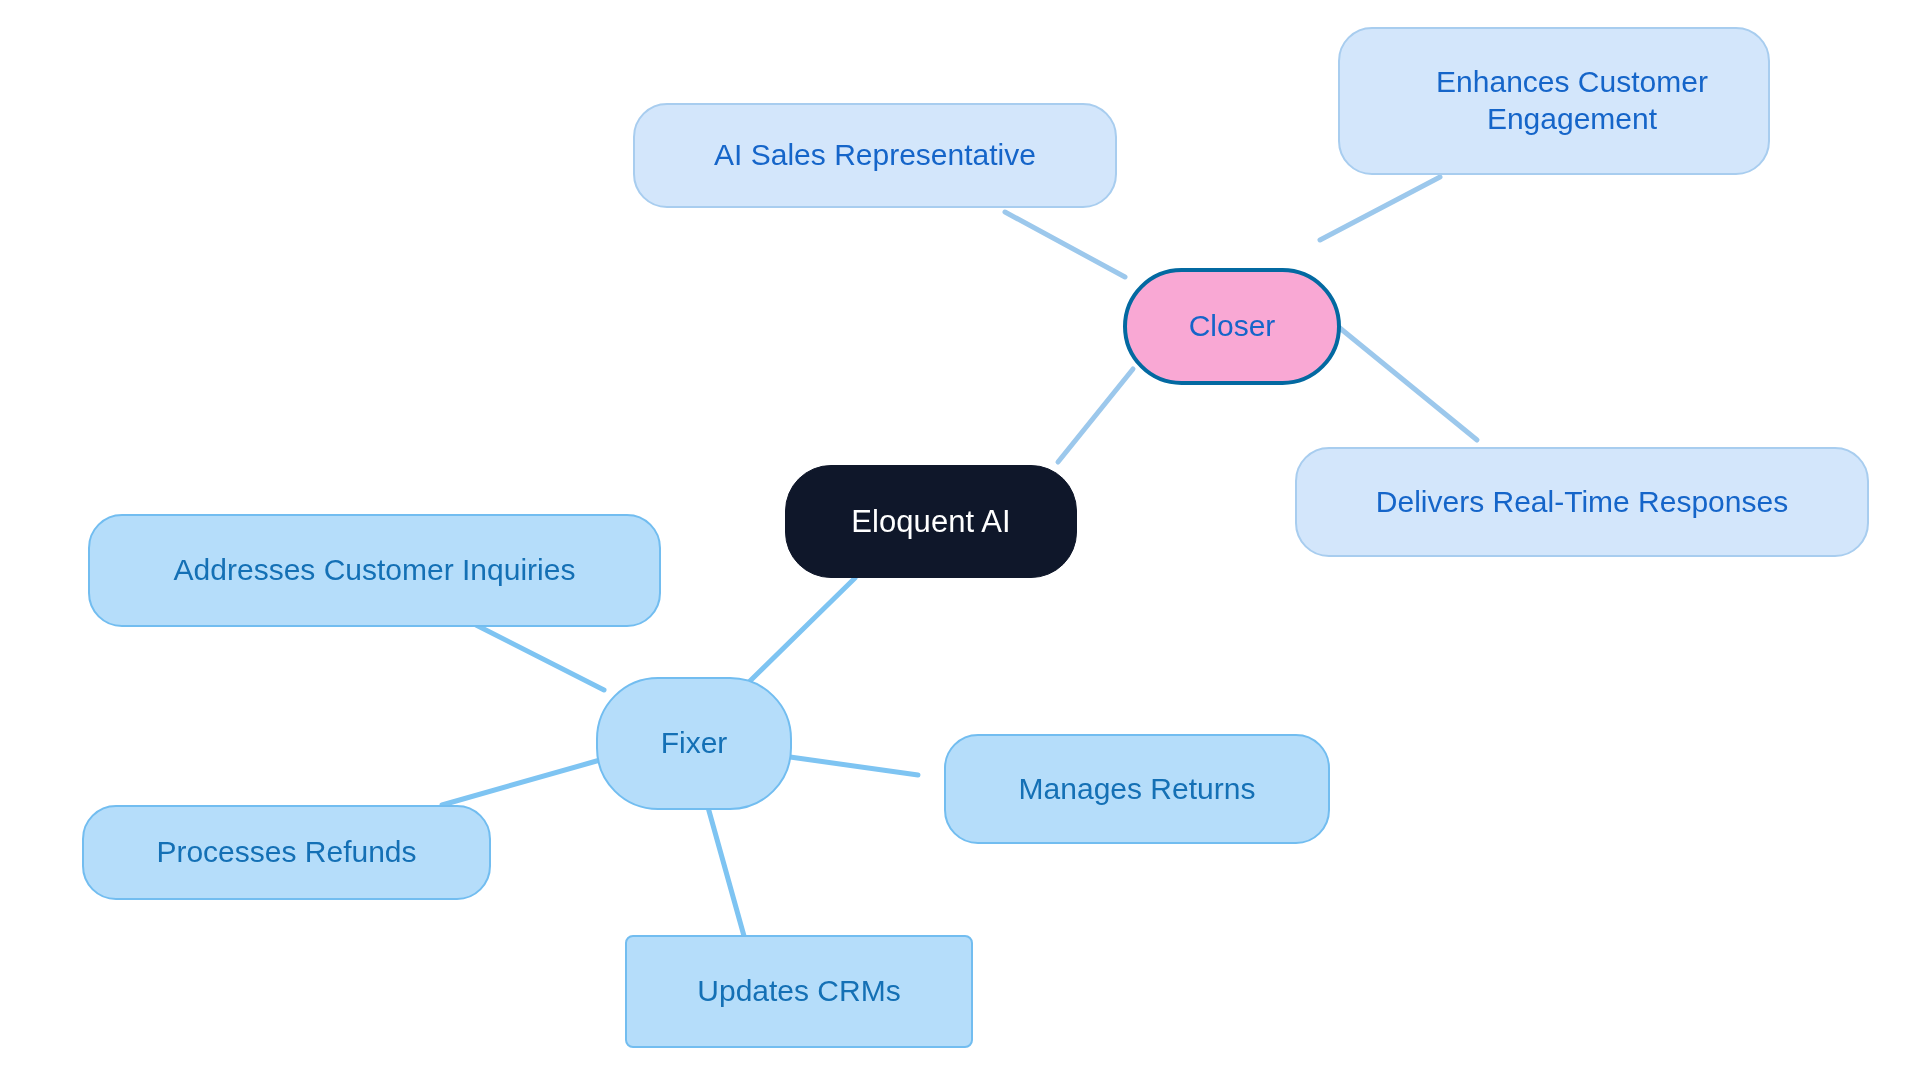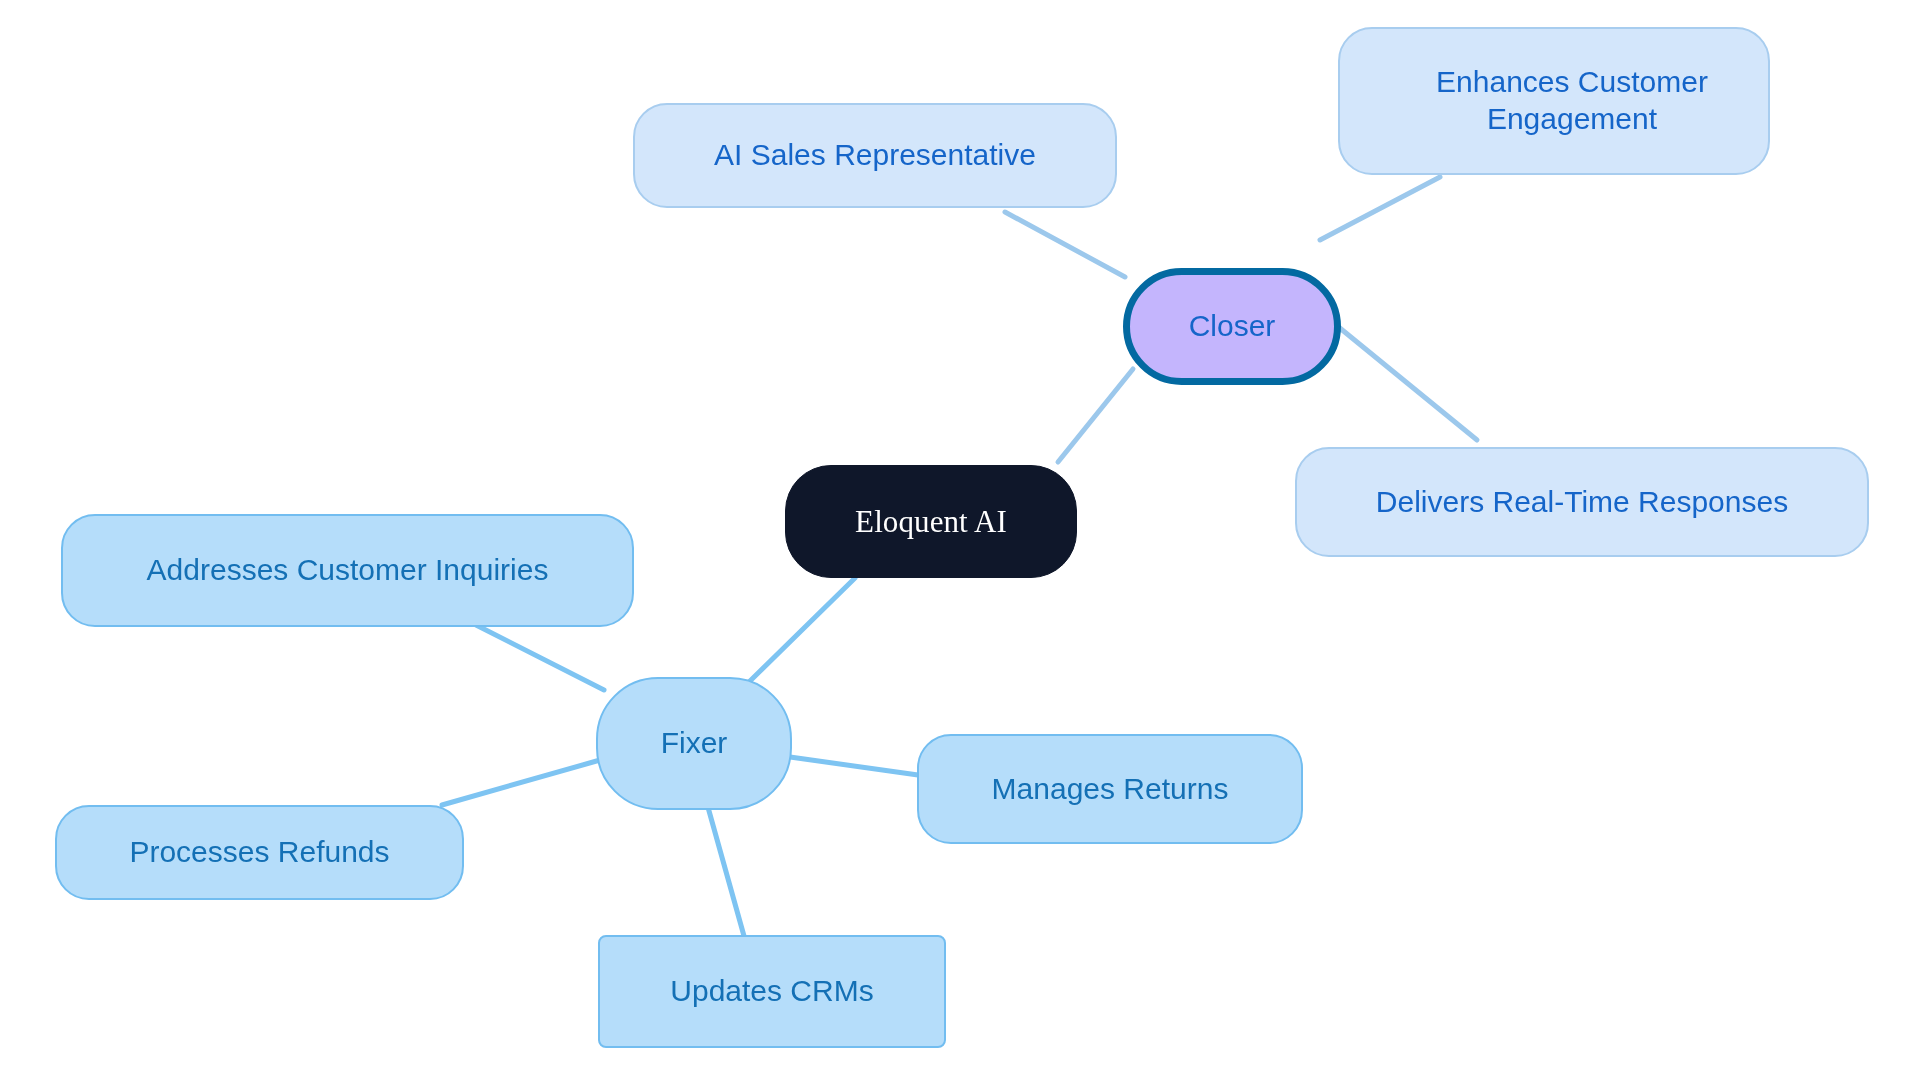--- a/index.html
+++ b/index.html
@@ -34,26 +34,25 @@
     white-space: pre-line;
     user-select: none;
   }
   .node-root {
     background: #0f172a;
     color: #ffffff;
     border: 1px solid #0f172a;
     border-radius: 46px;
     font-size: 31px;
     letter-spacing: 0.1px;
-    font-family: Liberation Serif, serif;
   }
   .node-branch-closer {
-    background: #c4b5fd;
+    background: #f9a8d4;
     color: #1565c9;
-    border: 7px solid #0369a1;
+    border: 4px solid #0369a1;
     border-radius: 62px;
     font-size: 30px;
   }
   .node-leaf-closer {
     background: #d3e6fb;
     color: #1565c9;
     border: 2px solid #a8cdef;
     border-radius: 34px;
     font-size: 30px;
   }
@@ -63,20 +62,21 @@
     border: 2px solid #72bdf0;
     border-radius: 62px;
     font-size: 30px;
   }
   .node-leaf-fixer {
     background: #b5ddfa;
     color: #1470b5;
     border: 2px solid #72bdf0;
     border-radius: 34px;
     font-size: 30px;
+    margin-left: 27px;
   }
 </style>
 </head>
 <body>
 
 <div id="canvas">
   <svg id="edge-layer" viewBox="0 0 1920 1083">
       <line x1="1058" y1="462" x2="1133" y2="369" stroke="#9cc8ec" stroke-width="5" stroke-linecap="round"></line>
       <line x1="1125" y1="277" x2="1005" y2="212" stroke="#9cc8ec" stroke-width="5" stroke-linecap="round"></line>
       <line x1="1320" y1="240" x2="1440" y2="177" stroke="#9cc8ec" stroke-width="5" stroke-linecap="round"></line>

